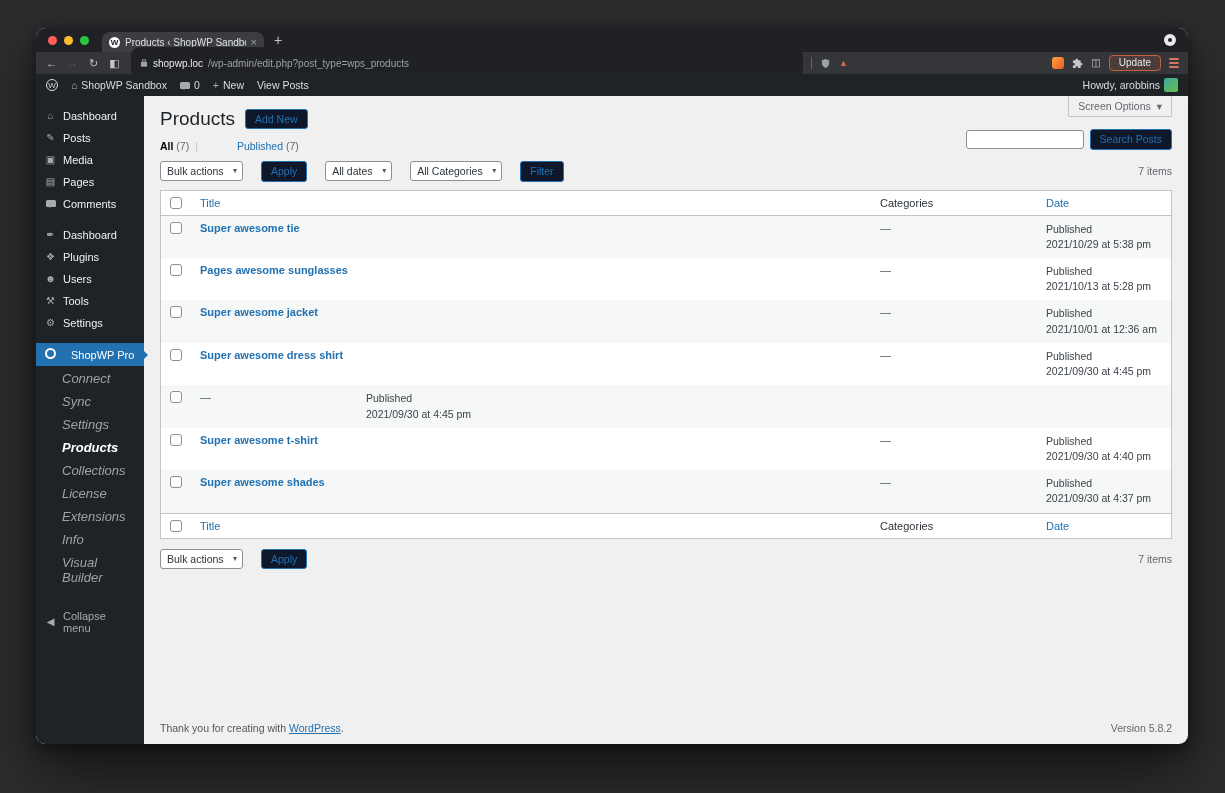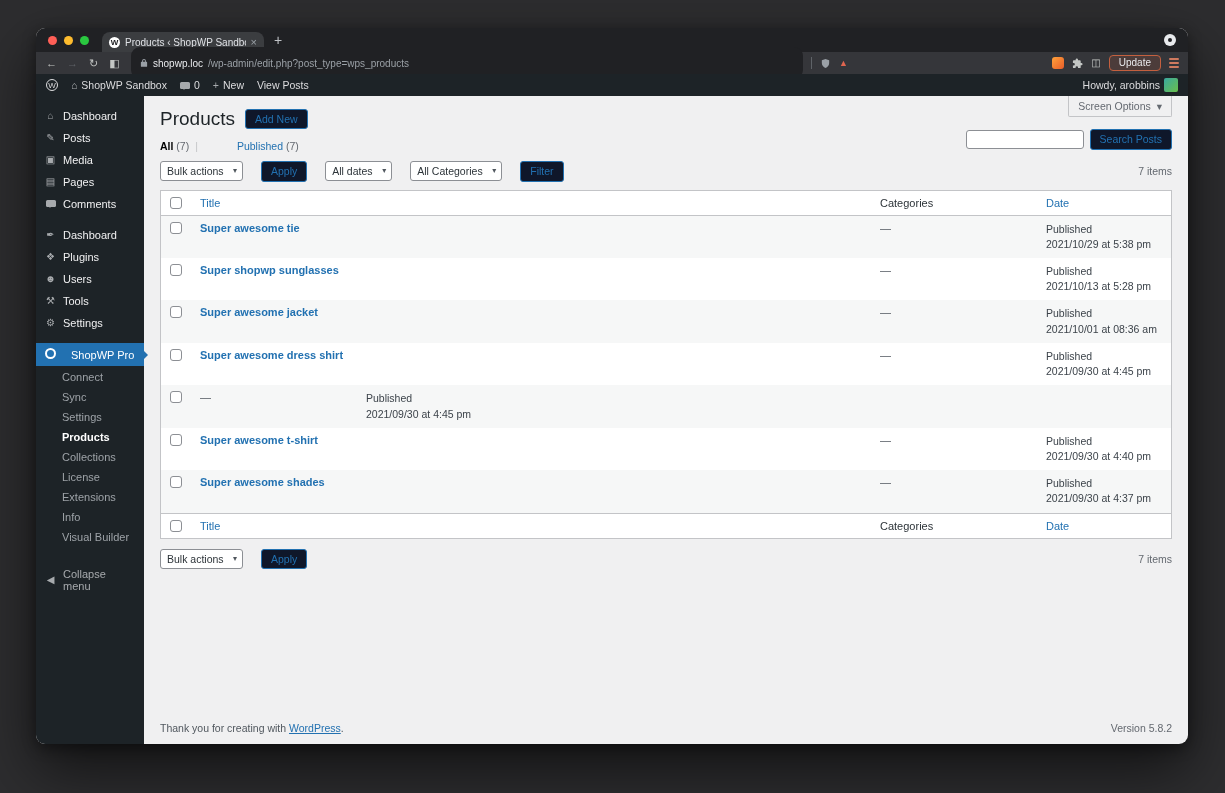--- a/index.html
+++ b/index.html
@@ -62,21 +62,21 @@
              flex:none; position:relative; z-index:3; }
   .menu-item { display:flex; align-items:center; gap:7px; padding:5px 9px; color:#f0f0f1; cursor:pointer; }
   .mi-icon { width:11px; color:#a7aaad; font-size:10px; text-align:center; flex:none; line-height:1; }
   .menu-sep { height:9px; }
   .menu-item.current { background:#2271b1; color:#fff; position:relative;gap:15px; }
   .menu-item.current .mi-icon { color:#fff; }
   .menu-item.current::after { content:""; position:absolute; right:-8px; top:50%; transform:translateY(-50%);
                               border:4px solid transparent; border-left:4px solid #2271b1; z-index:6; }
   .ring { width:11px; height:11px; border:2px solid #fff; border-radius:50%; display:inline-block; }
   .submenu { padding:1px 0 3px; }
-  .sub-item { padding:4px 9px 4px 26px; color:#9ea3a8; font-size:11px; cursor:pointer; }
+  .sub-item { padding:4px 9px 4px 26px; color:#9ea3a8; font-size:13px; cursor:pointer;font-style:italic; }
   .sub-item.current { color:#fff; font-weight:700; }
   .collapse-item { margin-top:13px; color:#a7aaad; }
   .collapse-item .mi-icon { color:#a7aaad; }
   
   .content { flex:1; background:#f0f0f1; position:relative; color:#3c434a; font-size:11px; min-width:0;border-radius:17px; }
   .screen-options { position:absolute; top:0; right:16px; background:#f0f0f1; border:1px solid #c3c4c7; border-top:none;
                     border-radius:0 0 2px 2px; padding:4px 9px; font-size:10.5px; color:#646970;
                     display:flex; gap:6px; align-items:center; cursor:pointer; }
   .title-row { padding:12px 16px 0; display:flex; align-items:center; gap:10px; }
   h1 { font-size:19px; font-weight:400; color:#1d2327; margin:0; }
@@ -308,34 +308,34 @@
           <span class="col-cb"><input type="checkbox" style=""></span>
           <span class="col-title"><a class="row-title">Super awesome tie</a></span>
           <span class="col-cat dash">—</span>
           <span class="col-date">
               <div class="status">Published</div>
               <div class="rdate">2021/10/29 at 5:38 pm</div>
             </span>
         </div>
         <div class="trow">
           <span class="col-cb"><input type="checkbox" style=""></span>
-          <span class="col-title"><a class="row-title">Super shopwp sunglasses</a></span>
+          <span class="col-title"><a class="row-title">Pages awesome sunglasses</a></span>
           <span class="col-cat dash">—</span>
           <span class="col-date">
               <div class="status">Published</div>
               <div class="rdate">2021/10/13 at 5:28 pm</div>
             </span>
         </div>
         <div class="trow alt">
           <span class="col-cb"><input type="checkbox" style=""></span>
           <span class="col-title"><a class="row-title">Super awesome jacket</a></span>
           <span class="col-cat dash">—</span>
           <span class="col-date">
               <div class="status">Published</div>
-              <div class="rdate">2021/10/01 at 08:36 am</div>
+              <div class="rdate">2021/10/01 at 12:36 am</div>
             </span>
         </div>
         <div class="trow">
           <span class="col-cb"><input type="checkbox" style=""></span>
           <span class="col-title"><a class="row-title">Super awesome dress shirt</a></span>
           <span class="col-cat dash">—</span>
           <span class="col-date">
               <div class="status">Published</div>
               <div class="rdate">2021/09/30 at 4:45 pm</div>
             </span>

